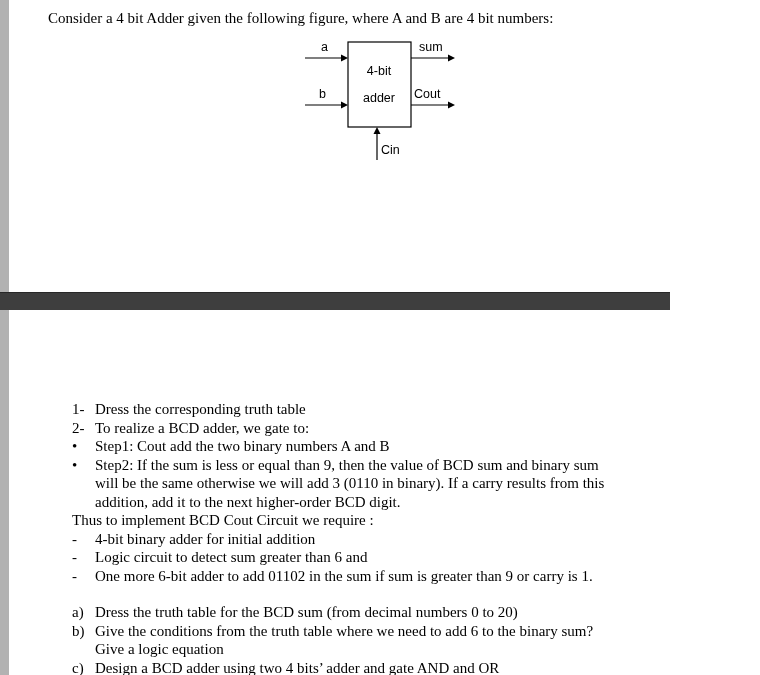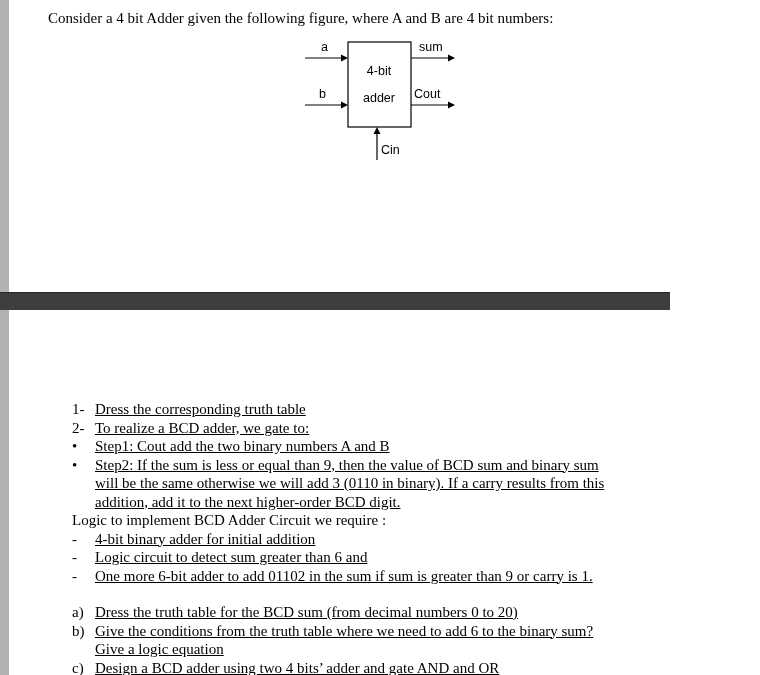--- a/index.html
+++ b/index.html
@@ -59,21 +59,21 @@
   
   .page2 {
     position: relative;
     height: 365px;
     background: #ffffff;
     padding: 90px 60px 0 72px;
     font-size: 15px;
   }
   .li { display: flex; line-height: 18.5px; }
   .li .marker { flex: 0 0 23px; }
-  .li .text   { flex: 1; text-decoration: underline; }
+  .li .text   { flex: 1; }
   .thus-line  { line-height: 18.5px; }
   .questions-group { margin-top: 18px; }
 </style>
 </head>
 <body>
 
 <div class="screen">
 
   <div class="left-strip"></div>
 
@@ -124,21 +124,21 @@
     </div>
     <div class="li">
       <span class="marker">•</span>
       <span class="text">Step1: Cout add the two binary numbers A and B</span>
     </div>
     <div class="li">
       <span class="marker">•</span>
       <span class="text">Step2: If the sum is less or equal than 9, then the value of BCD sum and binary sum will be the same otherwise we will add 3 (0110 in binary). If a carry results from this addition, add it to the next higher-order BCD digit.</span>
     </div>
 
-    <div class="thus-line">Logic to implement BCD Adder Circuit we require :</div>
+    <div class="thus-line">Thus to implement BCD Cout Circuit we require :</div>
 
     <div class="li">
       <span class="marker">-</span>
       <span class="text">4-bit binary adder for initial addition</span>
     </div>
     <div class="li">
       <span class="marker">-</span>
       <span class="text">Logic circuit to detect sum greater than 6 and</span>
     </div>
     <div class="li">

